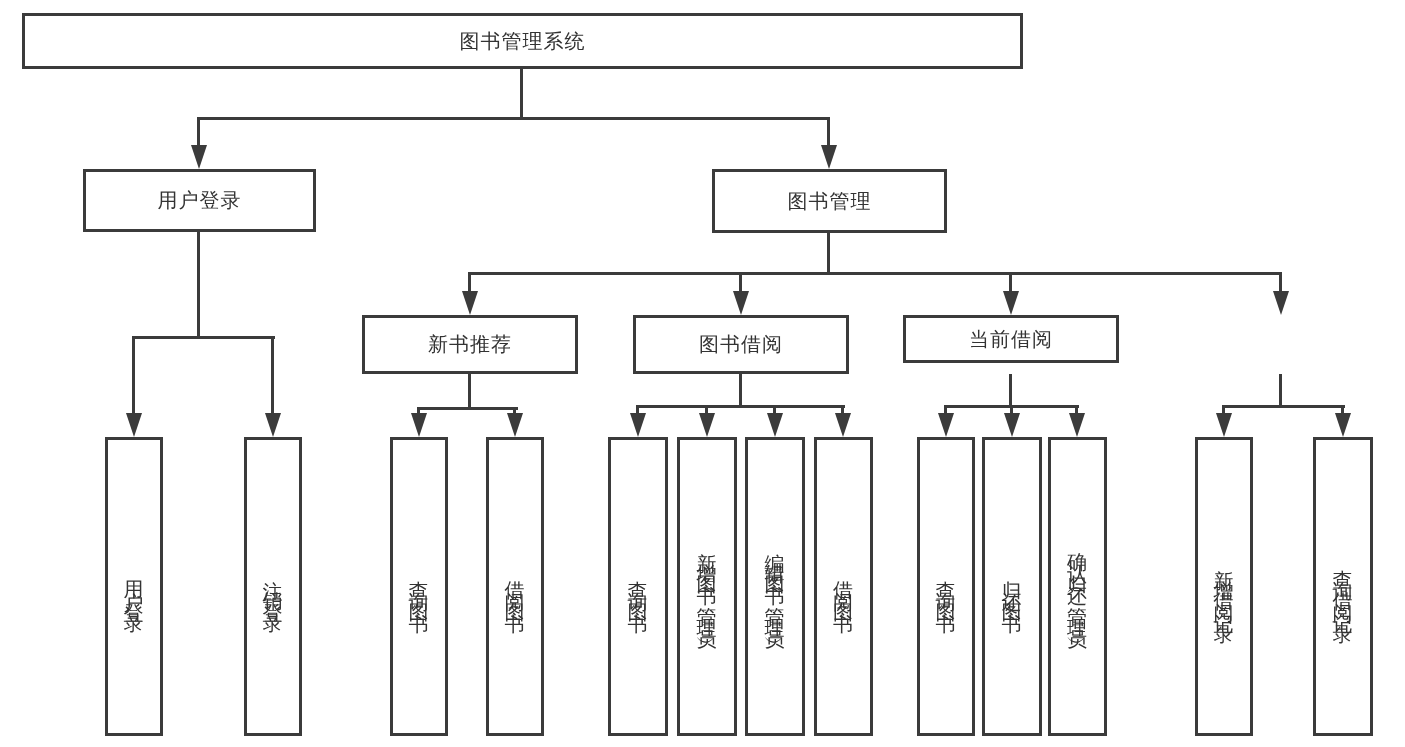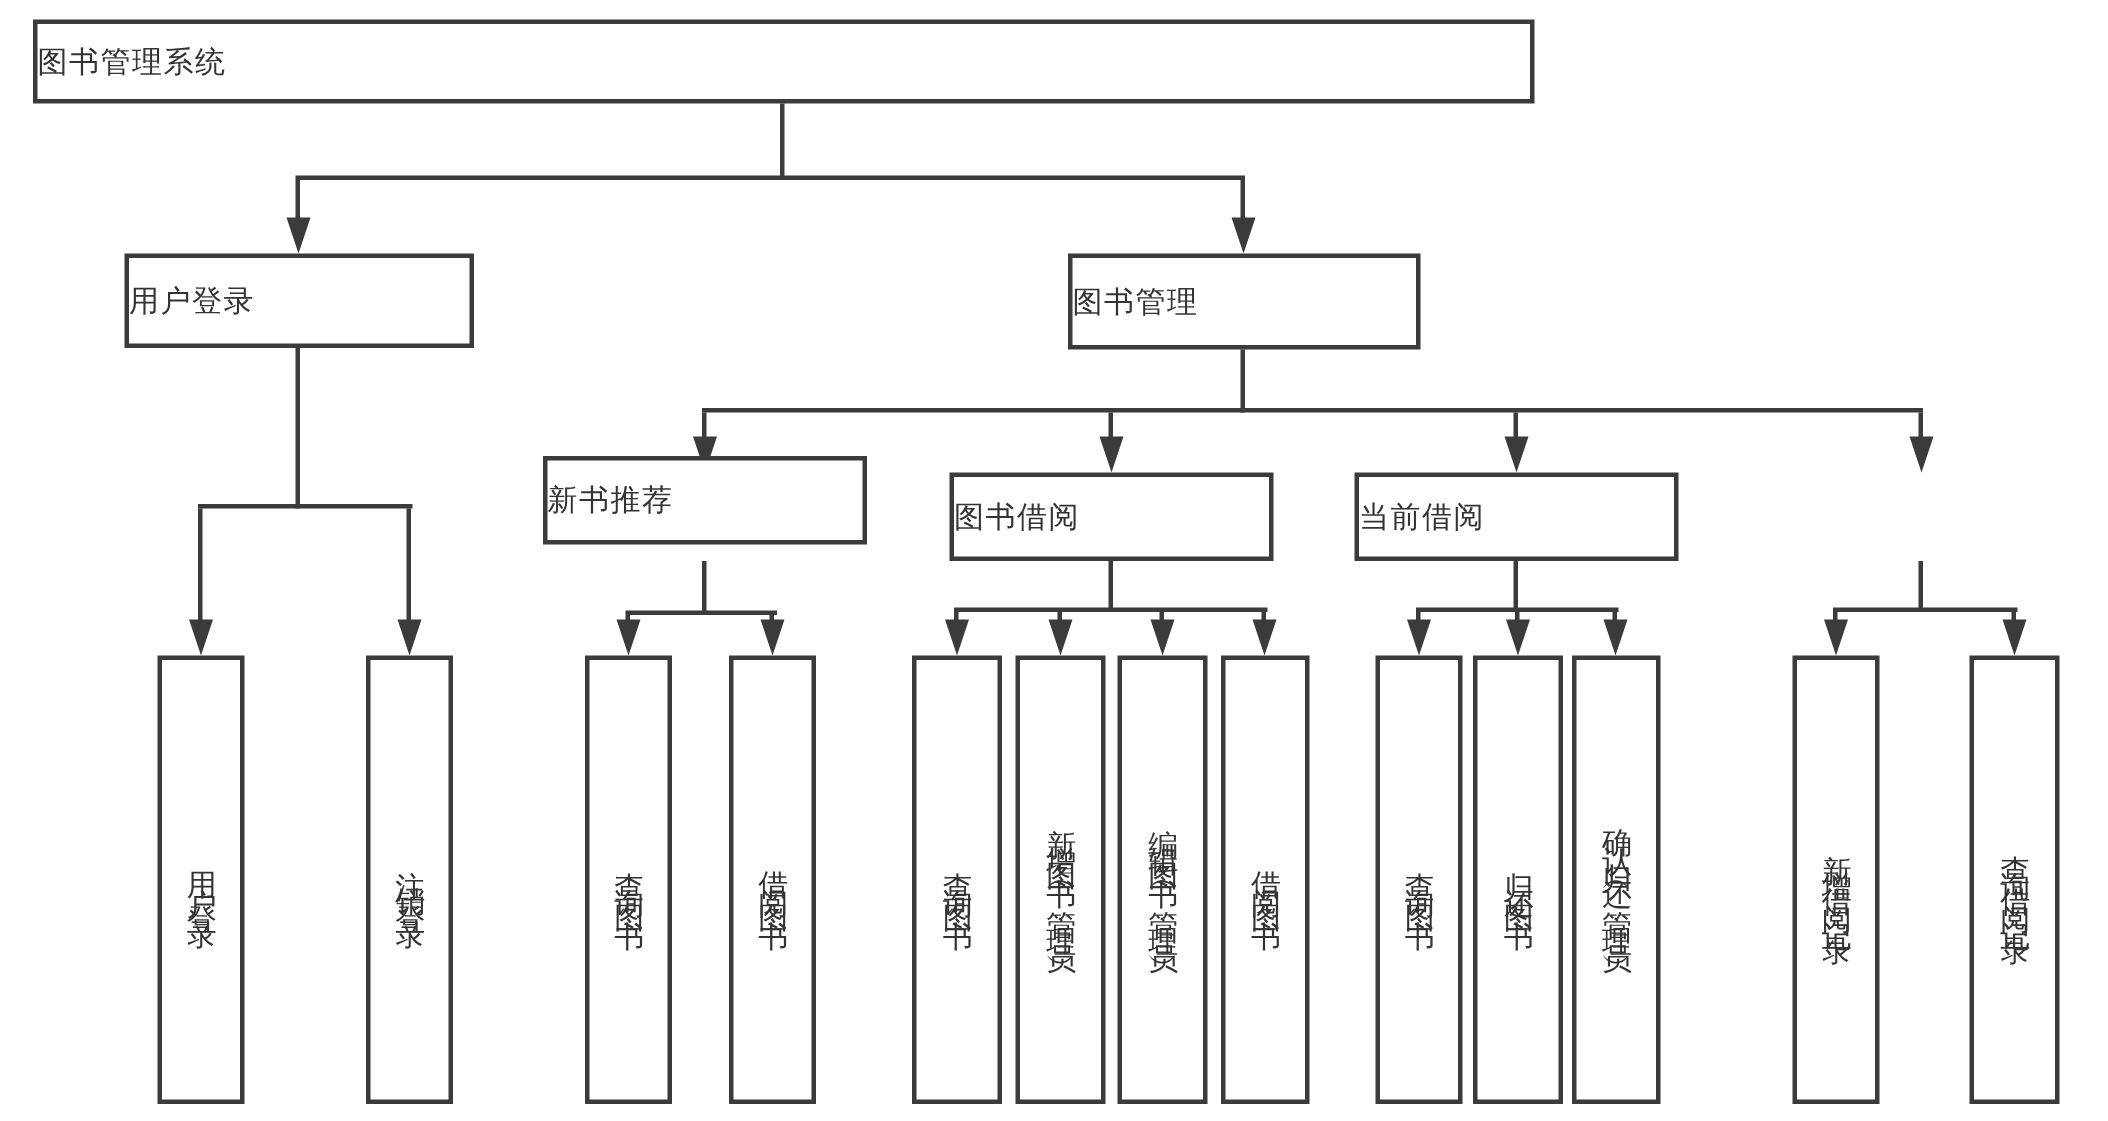--- a/index.html
+++ b/index.html
@@ -11,21 +11,21 @@
   html,body{margin:0;padding:0;background:var(--background);}
   body{font-family:"Liberation Sans",sans-serif;}
   .canvas{
     position:relative;width:1405px;height:747px;background:var(--background);
     overflow:hidden;
   }
   
   .hbox{
     position:absolute;box-sizing:border-box;background:#fff;
     border:3px solid var(--line);
-    display:flex;align-items:center;justify-content:flex-start;
+    display:flex;align-items:center;justify-content:center;
     font-size:20px;color:var(--text);letter-spacing:1px;
   }
   
   .leaf{
     position:absolute;box-sizing:border-box;background:#fff;
     border:3px solid var(--line);
     top:437px;height:299px;width:58px;
     display:flex;align-items:center;justify-content:center;
   }
   .vtext{
@@ -78,27 +78,27 @@
   <div class="h" style="left:468px;top:272px;width:814px"></div>
   <div class="v" style="left:468px;top:275px;height:18px"></div>
   <div class="a" style="left:462px;top:291px"></div>
   <div class="v" style="left:739px;top:275px;height:18px"></div>
   <div class="a" style="left:733px;top:291px"></div>
   <div class="v" style="left:1009px;top:275px;height:18px"></div>
   <div class="a" style="left:1003px;top:291px"></div>
   <div class="v" style="left:1279px;top:275px;height:18px"></div>
   <div class="a" style="left:1273px;top:291px"></div>
 
-  <div class="hbox" style="left:362px;top:304px;width:216px;height:59px">
+  <div class="hbox" style="left:362px;top:315px;width:216px;height:59px">
     <span>新书推荐</span>
   </div>
   <div class="hbox" style="left:633px;top:315px;width:216px;height:59px">
     <span>图书借阅</span>
   </div>
-  <div class="hbox" style="left:903px;top:315px;width:216px;height:59px">
+  <div class="hbox" style="left:903px;top:315px;width:216px;height:48px">
     <span>当前借阅</span>
   </div>
 
   <div class="v" style="left:468px;top:374px;height:36px"></div>
   <div class="h" style="left:417px;top:407px;width:101px"></div>
   <div class="v" style="left:417px;top:410px;height:5px"></div>
   <div class="a" style="left:411px;top:413px"></div>
   <div class="v" style="left:513px;top:410px;height:5px"></div>
   <div class="a" style="left:507px;top:413px"></div>
 

